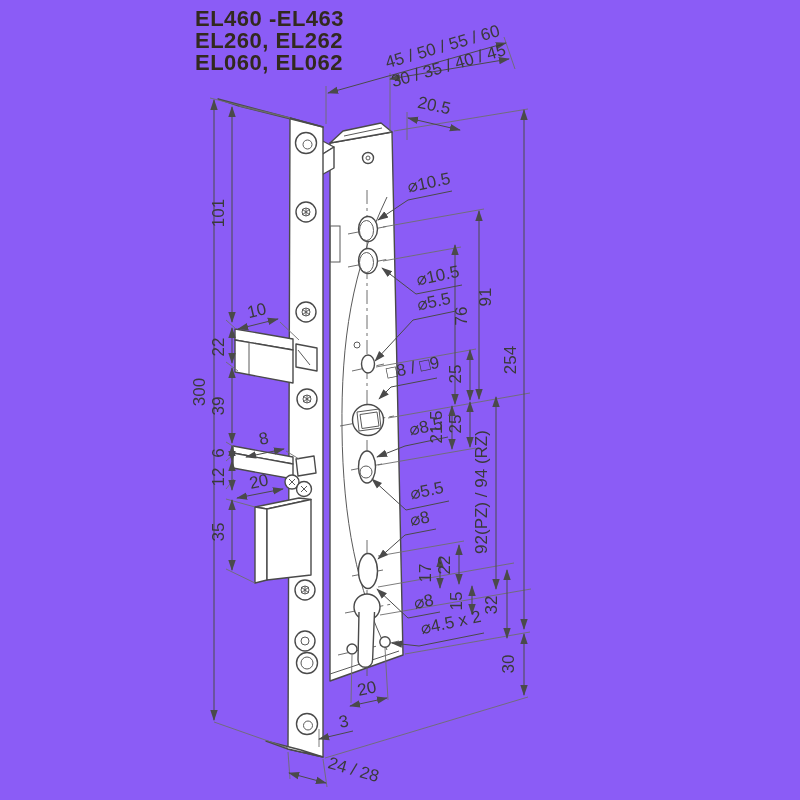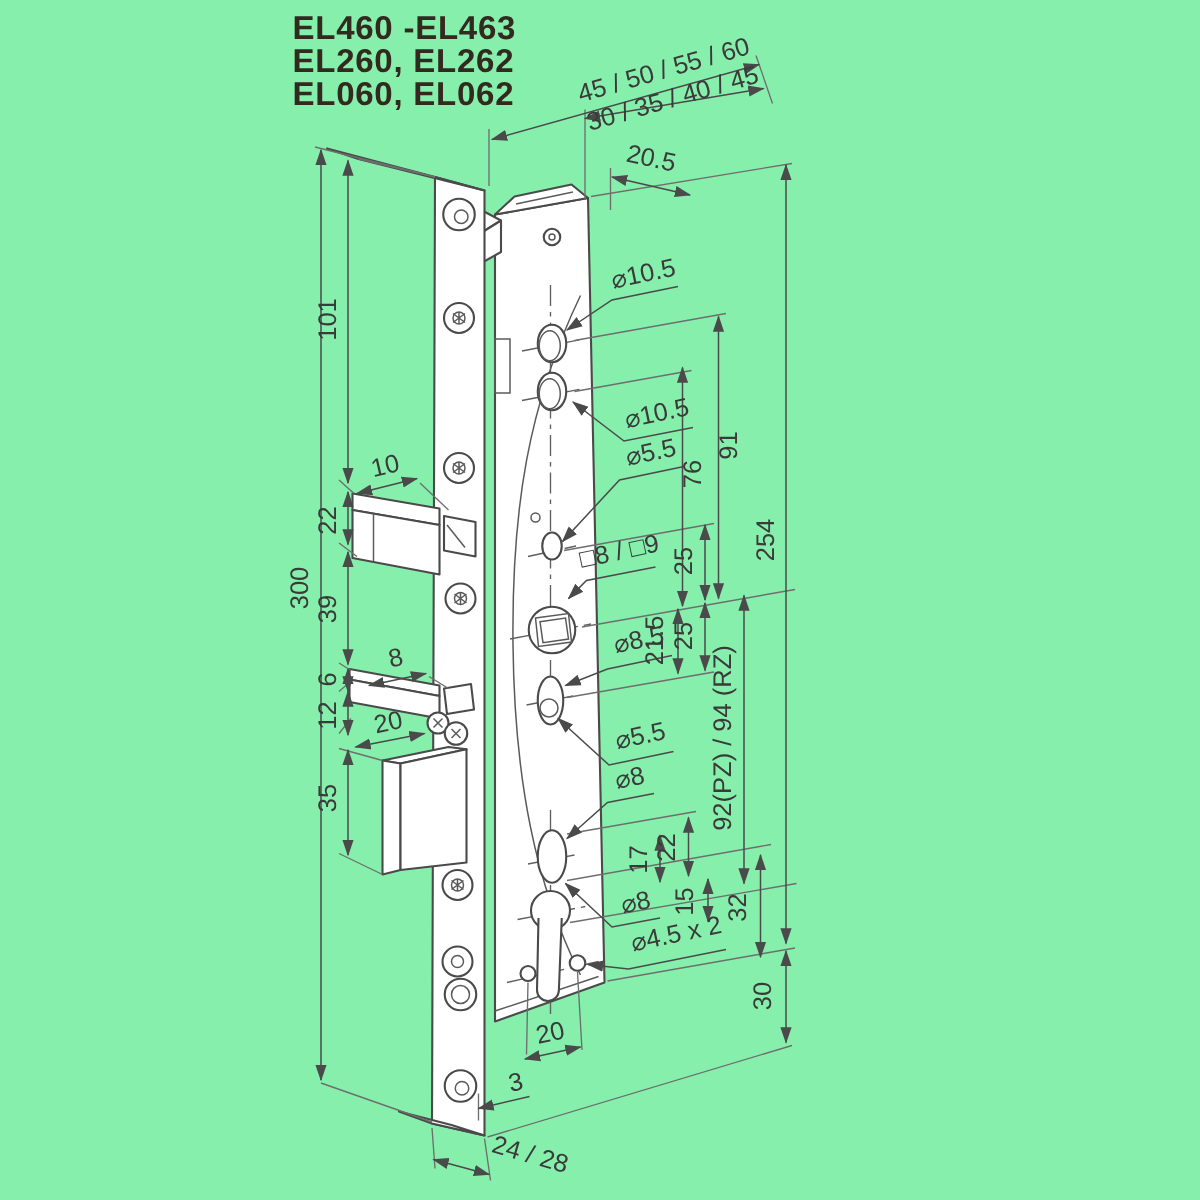--- a/index.html
+++ b/index.html
@@ -1,16 +1,16 @@
 <!DOCTYPE html>
 <html><head>
 <meta charset="utf-8">
 <style>
   html,body{margin:0;padding:0;background:#ffffff;}
-  .stage{width:800px;height:800px;position:relative;background:#86efac;overflow:hidden;}
+  .stage{width:800px;height:800px;position:relative;background:#8b5cf6;overflow:hidden;}
   svg{display:block;}
   .title{font-family:"Liberation Sans","DejaVu Sans",sans-serif;font-size:22px;font-weight:bold;fill:#32291f;letter-spacing:0.5px;}
   .dt{font-family:"Liberation Sans","DejaVu Sans",sans-serif;font-size:17px;fill:#3a3a3a;text-anchor:middle;}
   .o{fill:none;stroke:#4a4a4a;stroke-width:1.4;stroke-linejoin:round;}
   .of{fill:#ffffff;stroke:#4a4a4a;stroke-width:1.4;stroke-linejoin:round;}
   .thin{fill:none;stroke:#5a5a5a;stroke-width:1;}
   .dim{fill:none;stroke:#4a4a4a;stroke-width:1;marker-start:url(#ar);marker-end:url(#ar);}
   .ldr{fill:none;stroke:#4a4a4a;stroke-width:1;marker-end:url(#ar);}
   .ext{fill:none;stroke:#6e6e6e;stroke-width:0.9;}
   .cl{fill:none;stroke:#5f5f5f;stroke-width:0.9;stroke-dasharray:14 4 3 4;}

